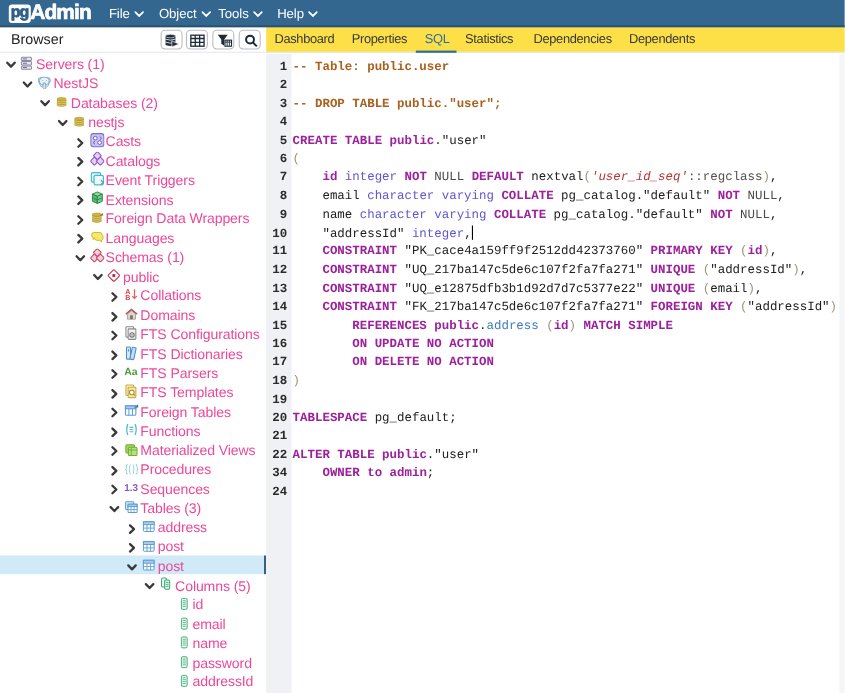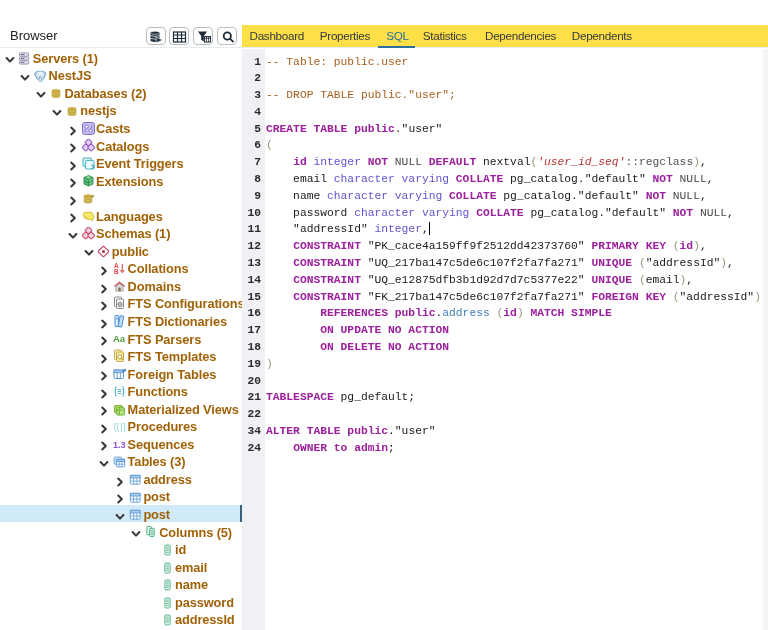--- a/index.html
+++ b/index.html
@@ -15,48 +15,63 @@
 
 #left { position:absolute; left:0; top:25px; width:242px; height:605px; background:#fff; }
 #lhead { position:absolute; left:0; top:0; width:242px; height:22.5px; border-bottom:1.5px solid #e7eaee; }
 #lhead .t { position:absolute; left:10px; top:3px; font-size:13px; color:#222; }
 .hbtn { position:absolute; top:2px; width:20px; height:18px; background:#fff; border:1px solid #b9bdc2; border-radius:4px; }
 .hbtn svg { position:absolute; left:2.5px; top:1.5px; }
 #tree { position:absolute; left:0; top:22px; width:242px; height:583px; }
 .sel { position:absolute; left:0; width:240px; height:17.6px; background:#d0eaf8; }
 .thumb { position:absolute; left:239.8px; width:1.8px; height:17.6px; background:#39617f; }
 .ta,.ti { position:absolute; }
-.tl { position:absolute; font-size:12.8px; letter-spacing:-0.1px; color:#a16207; white-space:nowrap;font-weight:bold; }
+.tl { position:absolute; font-size:12.8px; letter-spacing:-0.1px; color:#ec4899; white-space:nowrap; }
 
 
 #right { position:absolute; left:242px; top:25px; width:526px; height:605px; }
 #tabs { position:absolute; left:0; top:0; width:526px; height:22.5px; border-bottom:1.5px solid #e7eaee; background:#fde047; }
 .tab { position:absolute; top:3.5px; font-size:11.7px; letter-spacing:-0.3px; color:#36393d; white-space:nowrap; }
 .tab.act { color:#2e6e9e; }
 #underline { position:absolute; left:136.4px; top:20.6px; width:36.4px; height:2.9px; background:#2c6e9d; }
 #sqlarea { position:absolute; left:0; top:24px; width:526px; height:581px; background:#fff; }
 #gutter { position:absolute; left:0; top:0; width:22.5px; height:582px; background:#eff1f4; }
 .gn { height:16.8px; line-height:16.8px; text-align:right; padding-right:3.5px; font-family:"Liberation Mono",monospace; font-size:11.3px; font-weight:bold; color:#2b2b2b; }
 #gutter { padding-top:4.5px; }
 #code { position:absolute; left:24px; top:4.5px; width:500px; font-family:"Liberation Mono",monospace; font-size:11.3px; color:#202020; }
 .cl { height:16.8px; line-height:16.8px; white-space:pre; }
 .k { color:#9c219c;margin-top:11px; }
 .i { color:#9c219c; }
 .t { color:#6055cf; }
 .v { color:#3f7cba; }
 .s { color:#b73535;font-style:italic; }
-.c { color:#a8611f; }
+.c { color:#a8611f;font-weight:bold; }
 .g { color:#9b9478; }
 .n { color:#4a4a48; }
 .r { color:#55504a; }
 .caret { display:inline-block; width:1.2px; height:13px; background:#000; vertical-align:-2.5px; }
 #sqlsb { position:absolute; right:0; top:0; width:5px; height:582px; background:#f4f5f7; }
 </style></head>
 <body>
 <div id="app">
+<div id="nav">
+  <div id="logo"><span id="logobox">pg</span><span id="logotxt">Admin</span></div>
+  <span class="menu" style="left:99px">File<svg width="9" height="6" viewBox="0 0 9 6">
+          <path d="M1 1 L4.5 4.5 L8 1" stroke="#fff" stroke-width="1.6" fill="none" stroke-linecap="round"></path>
+        </svg></span>
+  <span class="menu" style="left:144.5px">Object<svg width="9" height="6" viewBox="0 0 9 6">
+          <path d="M1 1 L4.5 4.5 L8 1" stroke="#fff" stroke-width="1.6" fill="none" stroke-linecap="round"></path>
+        </svg></span>
+  <span class="menu" style="left:198.5px">Tools<svg width="9" height="6" viewBox="0 0 9 6">
+          <path d="M1 1 L4.5 4.5 L8 1" stroke="#fff" stroke-width="1.6" fill="none" stroke-linecap="round"></path>
+        </svg></span>
+  <span class="menu" style="left:252px">Help<svg width="9" height="6" viewBox="0 0 9 6">
+          <path d="M1 1 L4.5 4.5 L8 1" stroke="#fff" stroke-width="1.6" fill="none" stroke-linecap="round"></path>
+        </svg></span>
+</div>
 <div id="left">
   <div id="lhead">
     <span class="t">Browser</span>
     <span class="hbtn" style="left:145.5px">
           <svg width="15" height="14" viewBox="0 0 15 14">
             <path d="M1.5 2.8 L10.5 2.8 L10.5 11 Q6 12.8 1.5 11 Z" fill="#243240"></path>
             <ellipse cx="6" cy="2.8" rx="4.5" ry="1.6" fill="#243240" stroke="#fff" stroke-width="0.5"></ellipse>
             <path d="M1.5 5.6 Q6 7.4 10.5 5.6 M1.5 8.3 Q6 10.1 10.5 8.3" stroke="#fff" stroke-width="0.7" fill="none"></path>
             <path d="M7.2 7.2 L13.8 10 L7.2 12.8 Z" fill="#243240" stroke="#fff" stroke-width="0.6"></path>
           </svg>
@@ -184,20 +199,21 @@
 <span class="tl" style="left:96.0px;top:126.6px">Extensions</span>
 <span class="ta" style="left:67.7px;top:144.7px"><svg width="10" height="10" viewBox="0 0 10 10">
             <path d="M3.2 1.6 L6.8 5 L3.2 8.4" stroke="#3a3a3a" stroke-width="2.1" fill="none" stroke-linecap="round" stroke-linejoin="round"></path>
           </svg></span>
 <span class="ti" style="left:81.5px;top:143.9px"><svg width="12.5" height="12" viewBox="0 0 14 13">
             <path d="M2 3 L11.5 3 L11.5 10.4 Q6.8 12.6 2 10.4 Z" fill="#b5992e"></path>
             <ellipse cx="6.8" cy="3" rx="4.8" ry="1.8" fill="#cdb045"></ellipse>
             <path d="M2 5.4 Q6.8 7.4 11.5 5.4 M2 7.3 Q6.8 9.3 11.5 7.3 M2 9.2 Q6.8 11.2 11.5 9.2" stroke="#e3d27a" stroke-width="0.9" fill="none"></path>
             <path d="M9.5 4.5 L13 1.5 L13 4.5 Z" fill="#8f7a1d"></path>
           </svg></span>
+<span class="tl" style="left:96.0px;top:144.1px">Foreign Data Wrappers</span>
 <span class="ta" style="left:67.7px;top:162.3px"><svg width="10" height="10" viewBox="0 0 10 10">
             <path d="M3.2 1.6 L6.8 5 L3.2 8.4" stroke="#3a3a3a" stroke-width="2.1" fill="none" stroke-linecap="round" stroke-linejoin="round"></path>
           </svg></span>
 <span class="ti" style="left:81.5px;top:161.5px"><svg width="13" height="12" viewBox="0 0 14 13">
             <path d="M1.5 3.2 Q1.5 1.5 3.5 1.5 L9.5 1.5 Q11.5 1.5 11.5 3.2 L11.5 5 Q11.5 6.8 9.5 6.8 L4.8 6.8 L2.6 8.3 L3.2 6.6 Q1.5 6.4 1.5 5 Z" fill="#f6e96b" stroke="#cdb422" stroke-width="0.9"></path>
             <path d="M4 6.9 Q4.2 9 6.6 9.2 L9.4 9.2 L11.6 10.8 L11 9 Q12.6 8.8 12.6 7.3 L12.6 5.6 Q12.6 4.2 11.8 4" fill="#f6e96b" stroke="#cdb422" stroke-width="0.9"></path>
           </svg></span>
 <span class="tl" style="left:96.0px;top:161.7px">Languages</span>
 <span class="ta" style="left:67.7px;top:179.8px"><svg width="10" height="10" viewBox="0 0 10 10">
             <path d="M1.6 3 L5 6.6 L8.4 3" stroke="#3a3a3a" stroke-width="2.1" fill="none" stroke-linecap="round" stroke-linejoin="round"></path>
@@ -428,21 +444,20 @@
     <div id="code">
 <div class="cl"><span class="c">-- Table: public.user</span></div>
 <div class="cl"></div>
 <div class="cl"><span class="c">-- DROP TABLE public."user";</span></div>
 <div class="cl"></div>
 <div class="cl"><b class="k">CREATE TABLE</b> <b class="i">public</b>."user"</div>
 <div class="cl"><span class="g">(</span></div>
 <div class="cl">    <b class="i">id</b> <span class="t">integer</span> <b class="k">NOT</b> <span class="n">NULL</span> <b class="k">DEFAULT</b> nextval<span class="g">(</span><span class="s">'user_id_seq'</span><span class="r">::regclass</span><span class="g">)</span>,</div>
 <div class="cl">    email <span class="t">character varying</span> <b class="k">COLLATE</b> pg_catalog."default" <b class="k">NOT</b> <span class="n">NULL</span>,</div>
 <div class="cl">    name <span class="t">character varying</span> <b class="k">COLLATE</b> pg_catalog."default" <b class="k">NOT</b> <span class="n">NULL</span>,</div>
-<div class="cl">    password <span class="t">character varying</span> <b class="k">COLLATE</b> pg_catalog."default" <b class="k">NOT</b> <span class="n">NULL</span>,</div>
 <div class="cl">    "addressId" <span class="t">integer</span>,<span class="caret"></span></div>
 <div class="cl">    <b class="k">CONSTRAINT</b> "PK_cace4a159ff9f2512dd42373760" <b class="k">PRIMARY KEY</b> <span class="g">(</span><b class="i">id</b><span class="g">)</span>,</div>
 <div class="cl">    <b class="k">CONSTRAINT</b> "UQ_217ba147c5de6c107f2fa7fa271" <b class="k">UNIQUE</b> <span class="g">(</span>"addressId"<span class="g">)</span>,</div>
 <div class="cl">    <b class="k">CONSTRAINT</b> "UQ_e12875dfb3b1d92d7d7c5377e22" <b class="k">UNIQUE</b> <span class="g">(</span>email<span class="g">)</span>,</div>
 <div class="cl">    <b class="k">CONSTRAINT</b> "FK_217ba147c5de6c107f2fa7fa271" <b class="k">FOREIGN KEY</b> <span class="g">(</span>"addressId"<span class="g">)</span></div>
 <div class="cl">        <b class="k">REFERENCES</b> <b class="i">public</b>.<span class="v">address</span> <span class="g">(</span><b class="i">id</b><span class="g">)</span> <b class="k">MATCH SIMPLE</b></div>
 <div class="cl">        <b class="k">ON UPDATE NO ACTION</b></div>
 <div class="cl">        <b class="k">ON DELETE NO ACTION</b></div>
 <div class="cl"><span class="g">)</span></div>
 <div class="cl"></div>

